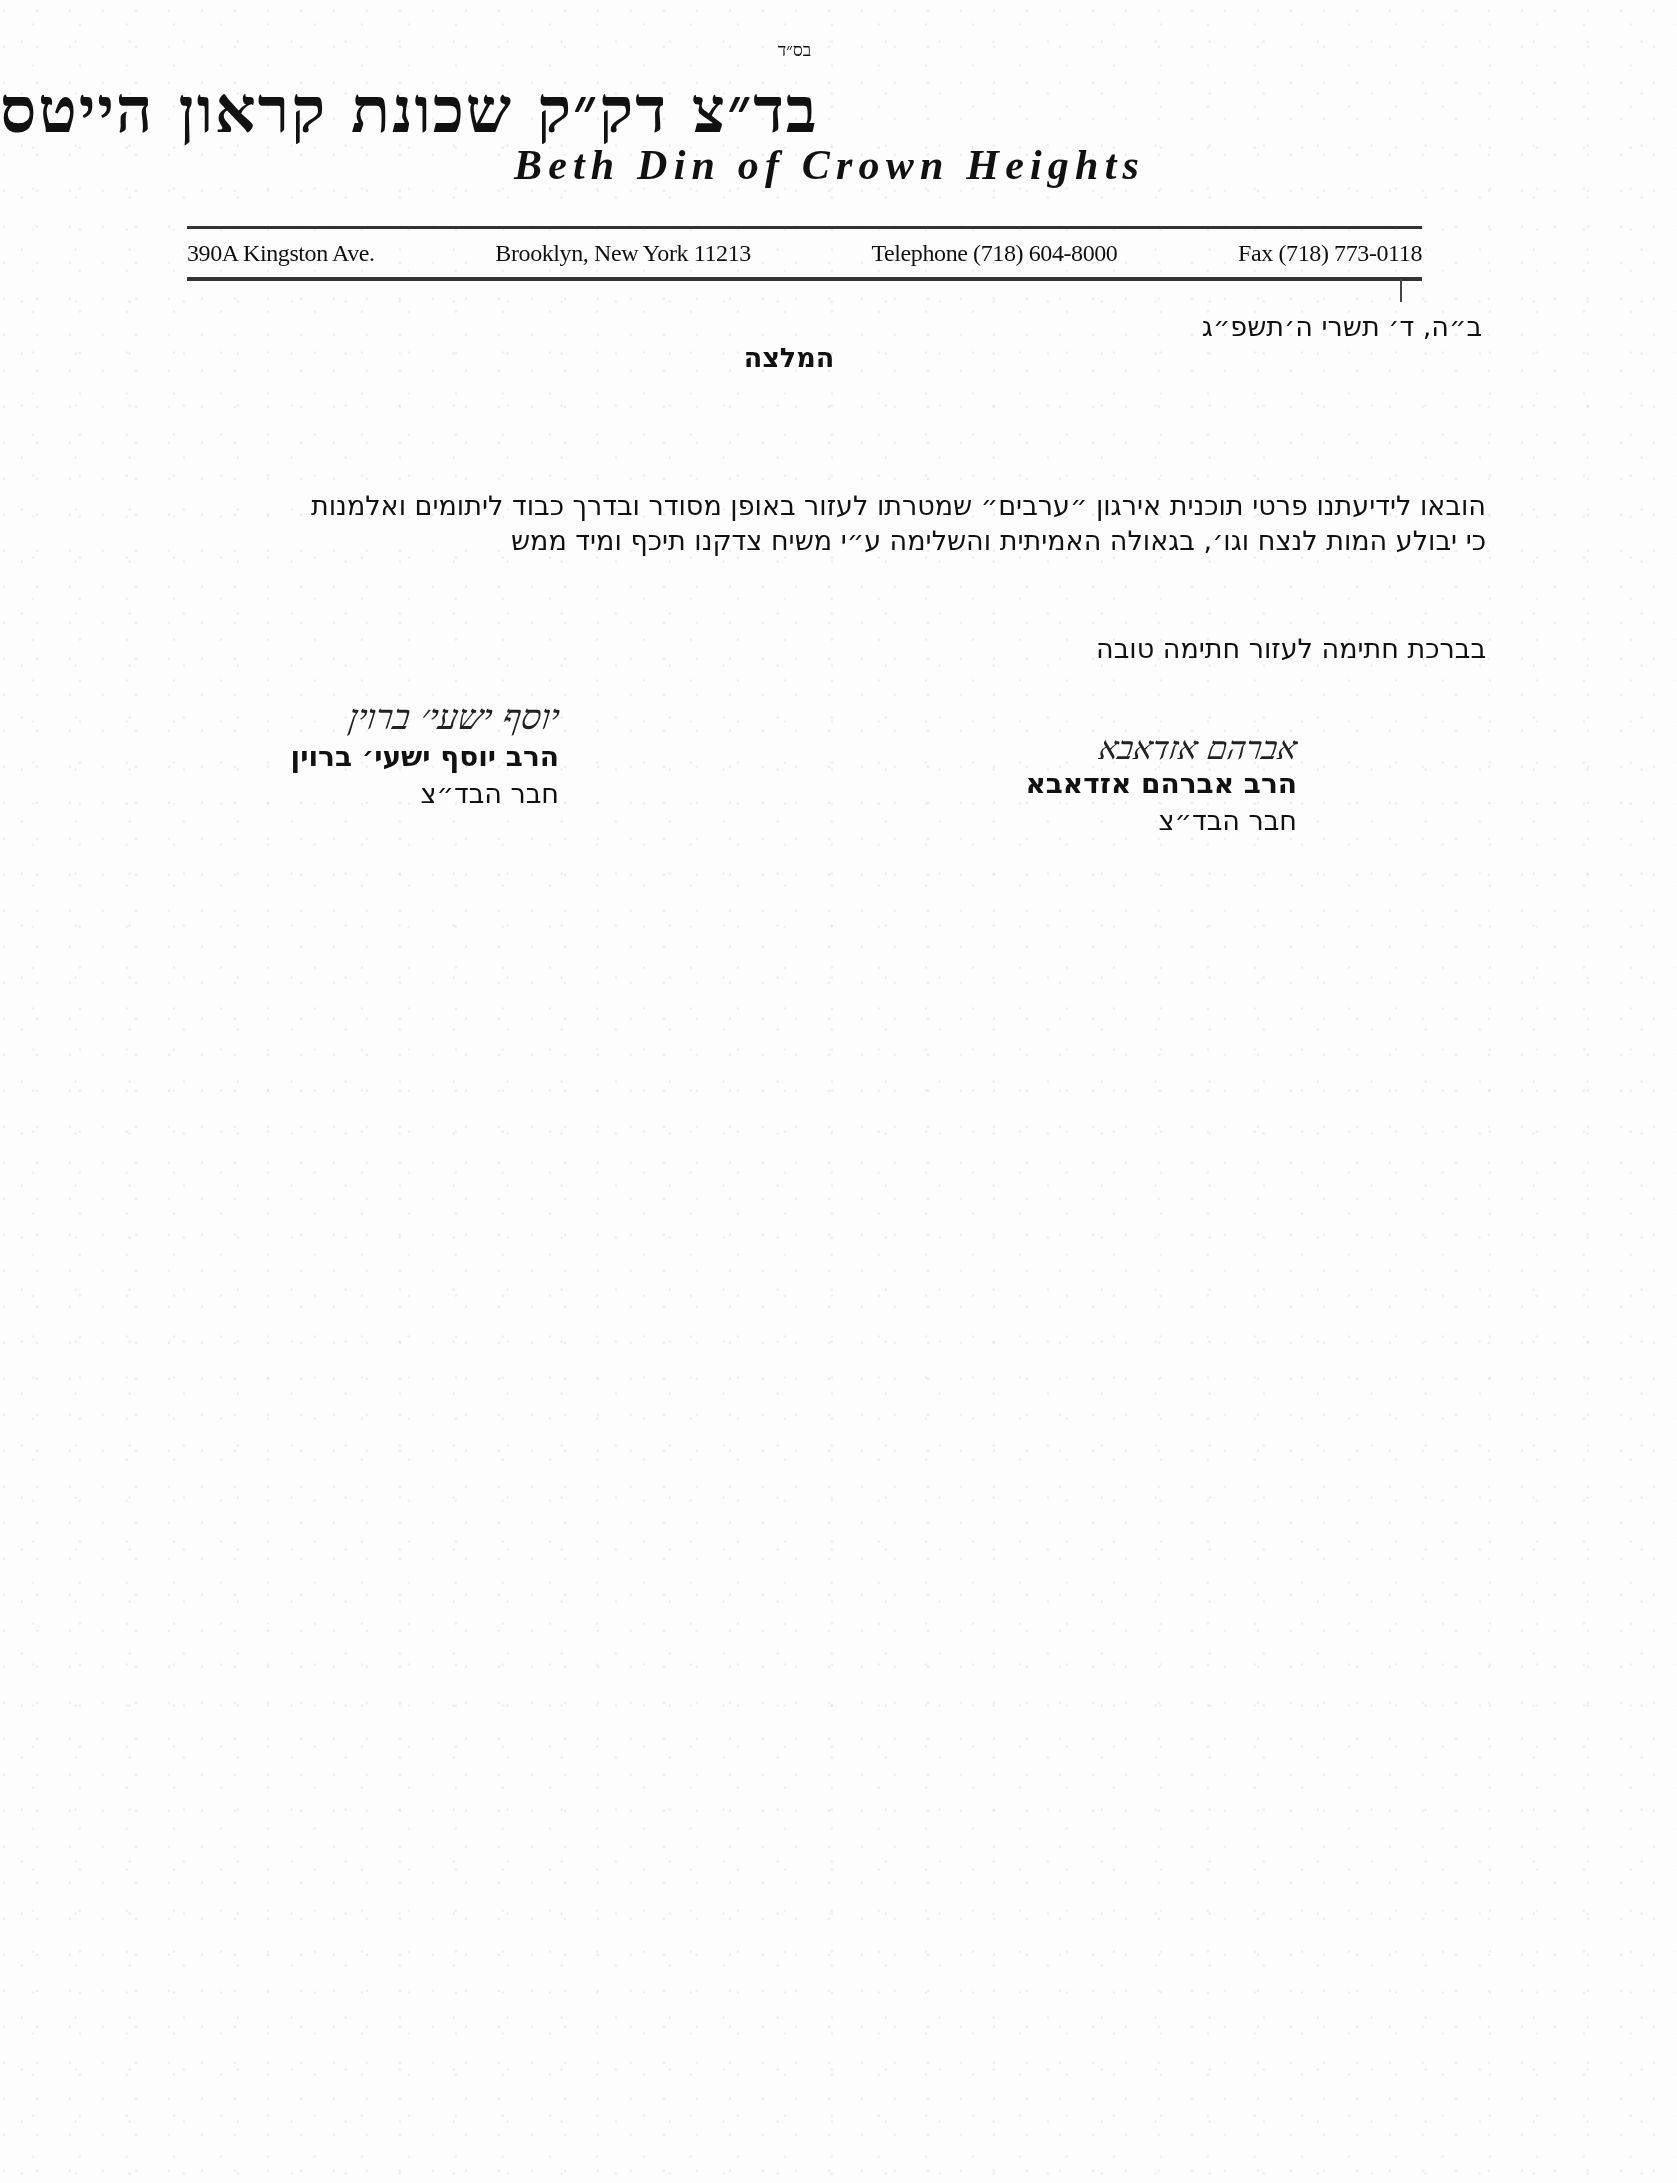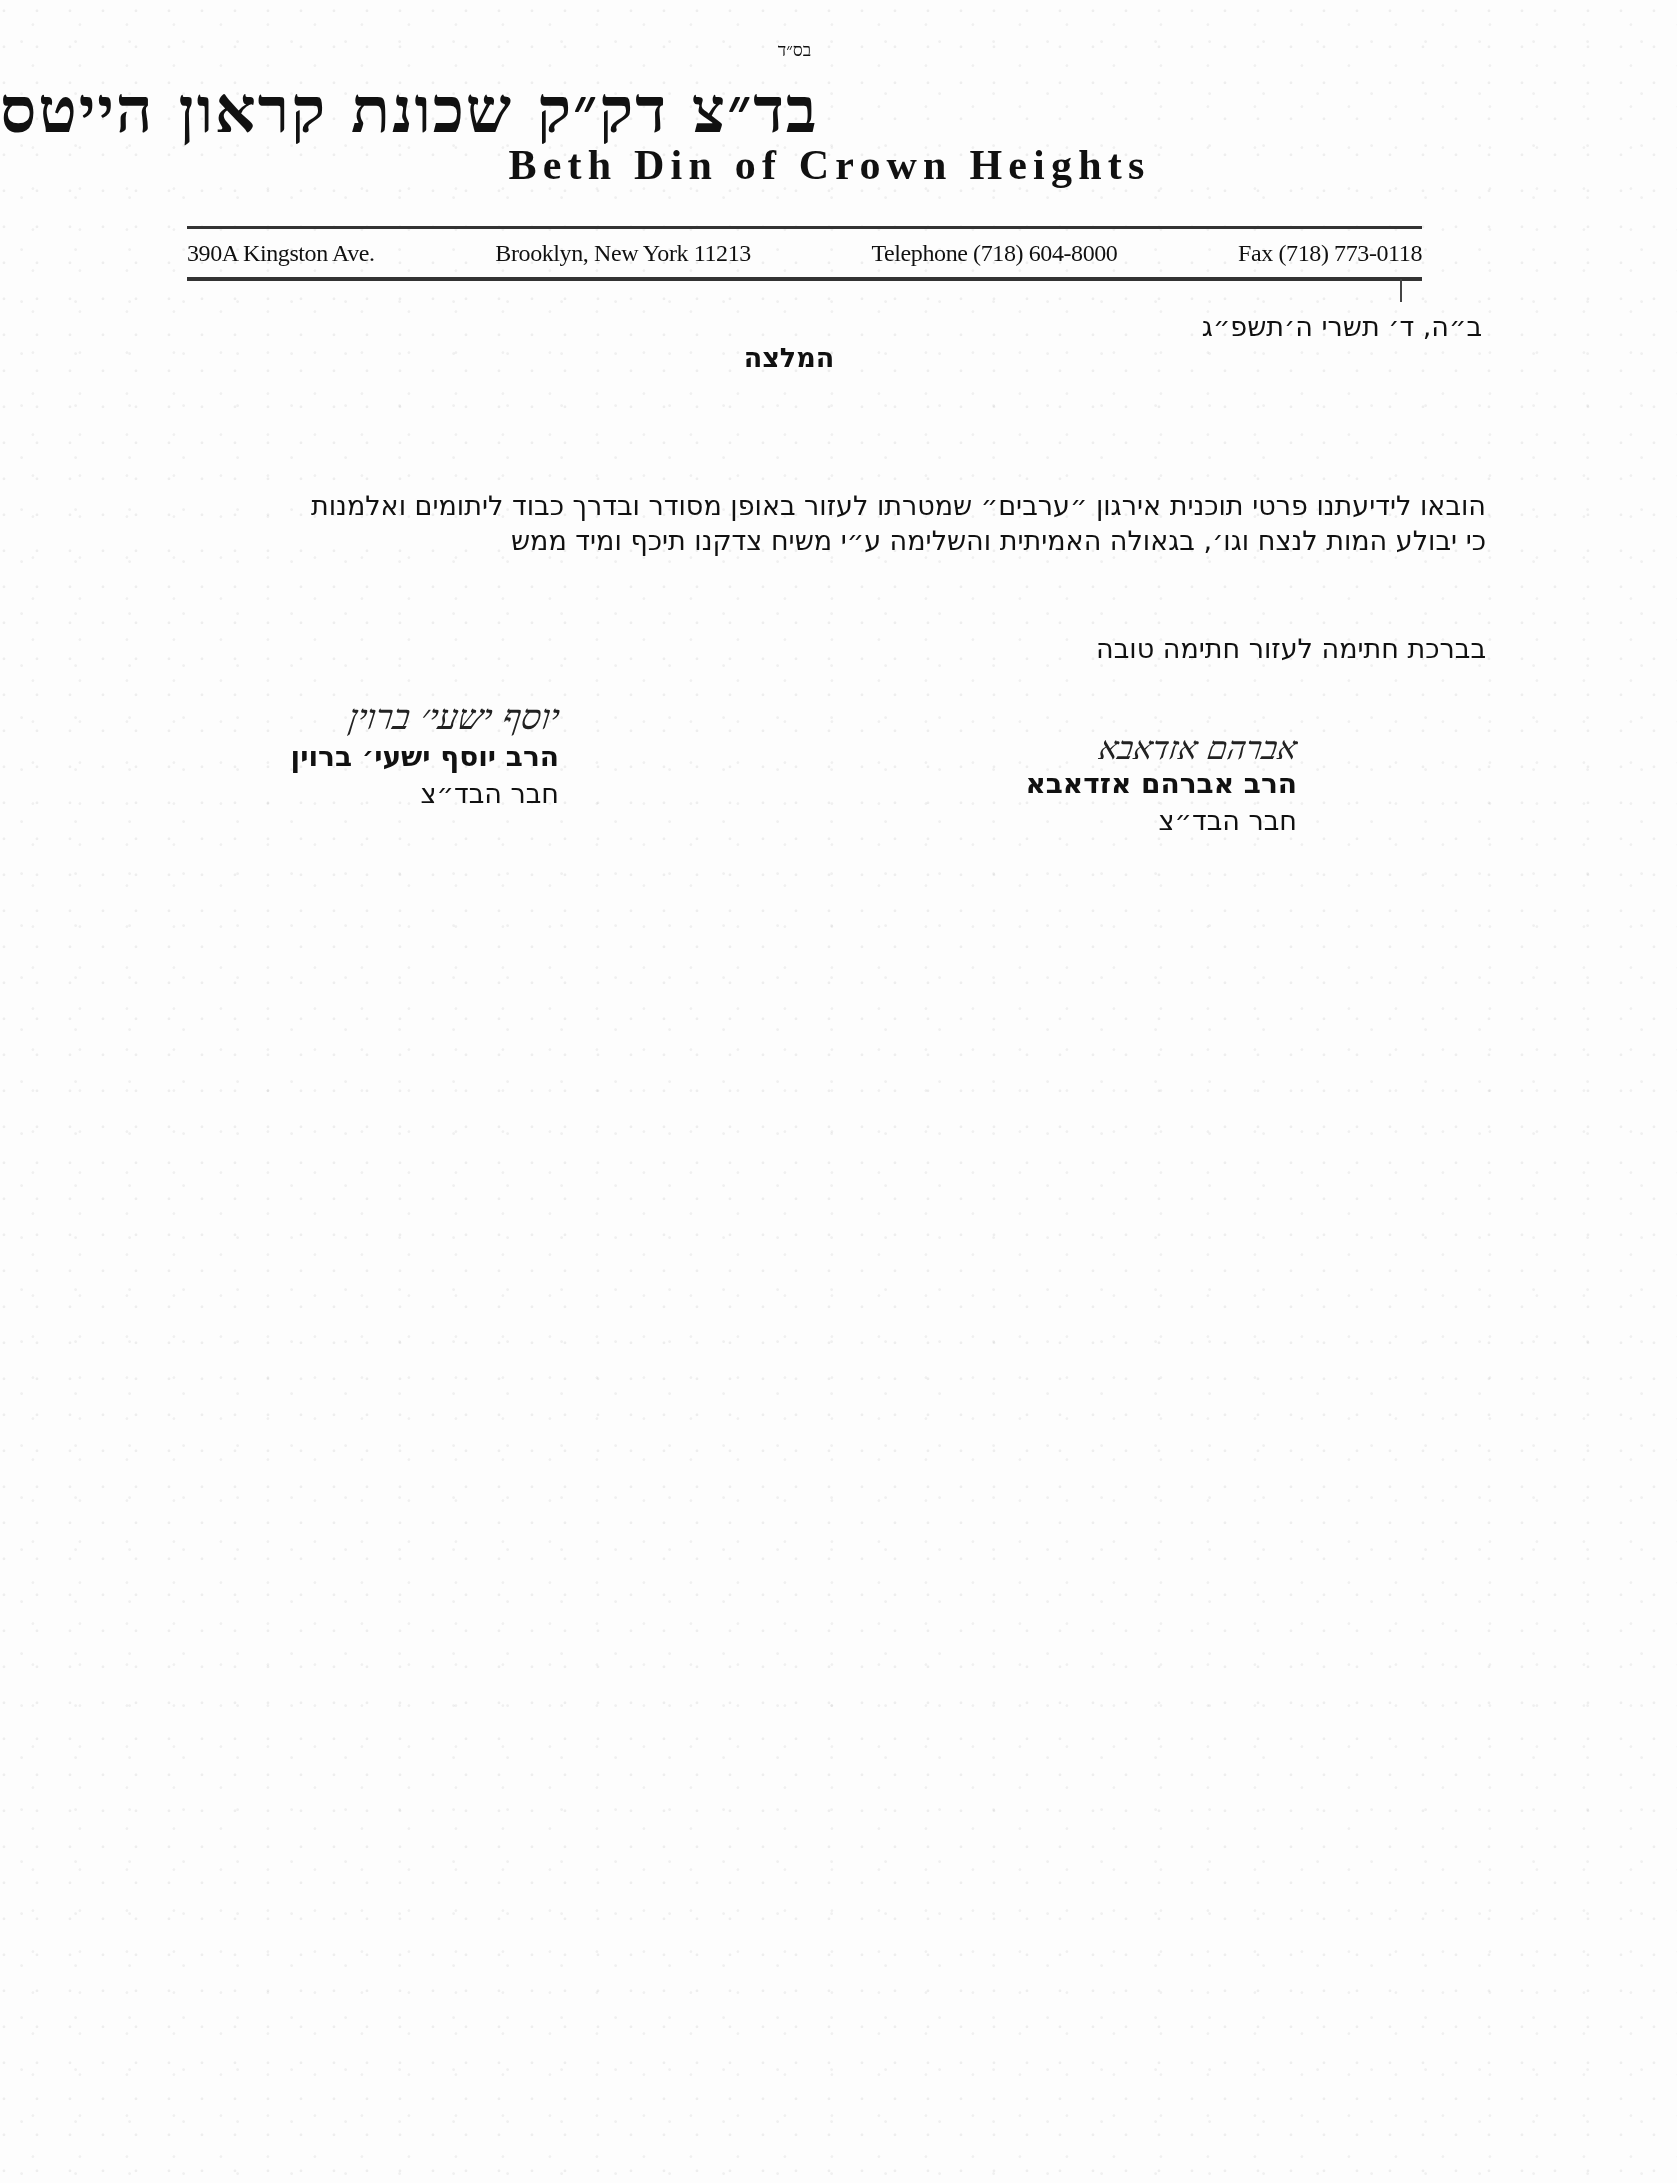--- a/index.html
+++ b/index.html
@@ -14,21 +14,21 @@
     position: absolute; inset: 0;
     background-image:
       radial-gradient(circle at 12% 30%, rgba(0,0,0,0.06) 0 0.9px, transparent 1.8px),
       radial-gradient(circle at 70% 60%, rgba(0,0,0,0.05) 0 0.9px, transparent 1.8px),
       radial-gradient(circle at 40% 80%, rgba(0,0,0,0.05) 0 0.9px, transparent 1.8px);
     background-size: 33px 36px, 47px 41px, 54px 52px;
     pointer-events: none;
   }
   .bsd { left: 759px; top: 23px; width: 71px; text-align: center; font-family: "DejaVu Serif", serif; font-size: 17.6px; direction: rtl; margin-top: 17px; }
   .title-he { left: 0; width: 1659px; top: 72px; text-align: left; font-family: "DejaVu Serif", serif; font-weight: bold; font-size: 64px; direction: rtl; letter-spacing: 1.8px; }
-  .title-en { left: 0; width: 1659px; top: 141px; text-align: center; font-family: "Liberation Serif", serif; font-weight: bold; font-size: 42px; letter-spacing: 6.2px; }
+  .title-en { left: 0; width: 1659px; top: 141px; text-align: center; font-family: "Liberation Serif", serif; font-weight: bold; font-size: 42px; letter-spacing: 6.2px; font-style: italic; }
   .rule { left: 187px; width: 1235px; height: 2.6px; background: #333; }
   .rule.top { top: 226px; }
   .rule.bottom { top: 277px; height: 3.5px; }
   .addr-row { left: 187px; width: 1235px; top: 240px; display: flex; justify-content: space-between; font-family: "Liberation Serif", serif; font-size: 24px; letter-spacing: -0.4px; gap: 27px; }
   .date { right: 196px; top: 311px; direction: rtl; font-size: 27px; }
   .subject { left: 701px; width: 176px; top: 342px; text-align: center; direction: rtl; font-weight: bold; font-size: 27px; text-decoration-thickness: 2.6px; text-underline-offset: 5.3px; }
   .body-text { left: 132px; width: 1354px; top: 488px; direction: rtl; font-size: 27px; line-height: 35px; text-align: justify; text-align-last: right; }
   .body-text div { white-space: nowrap; }
   .closing { right: 192px; top: 633px; direction: rtl; font-size: 27px; }
   .sig-block { direction: rtl; text-align: right; }

